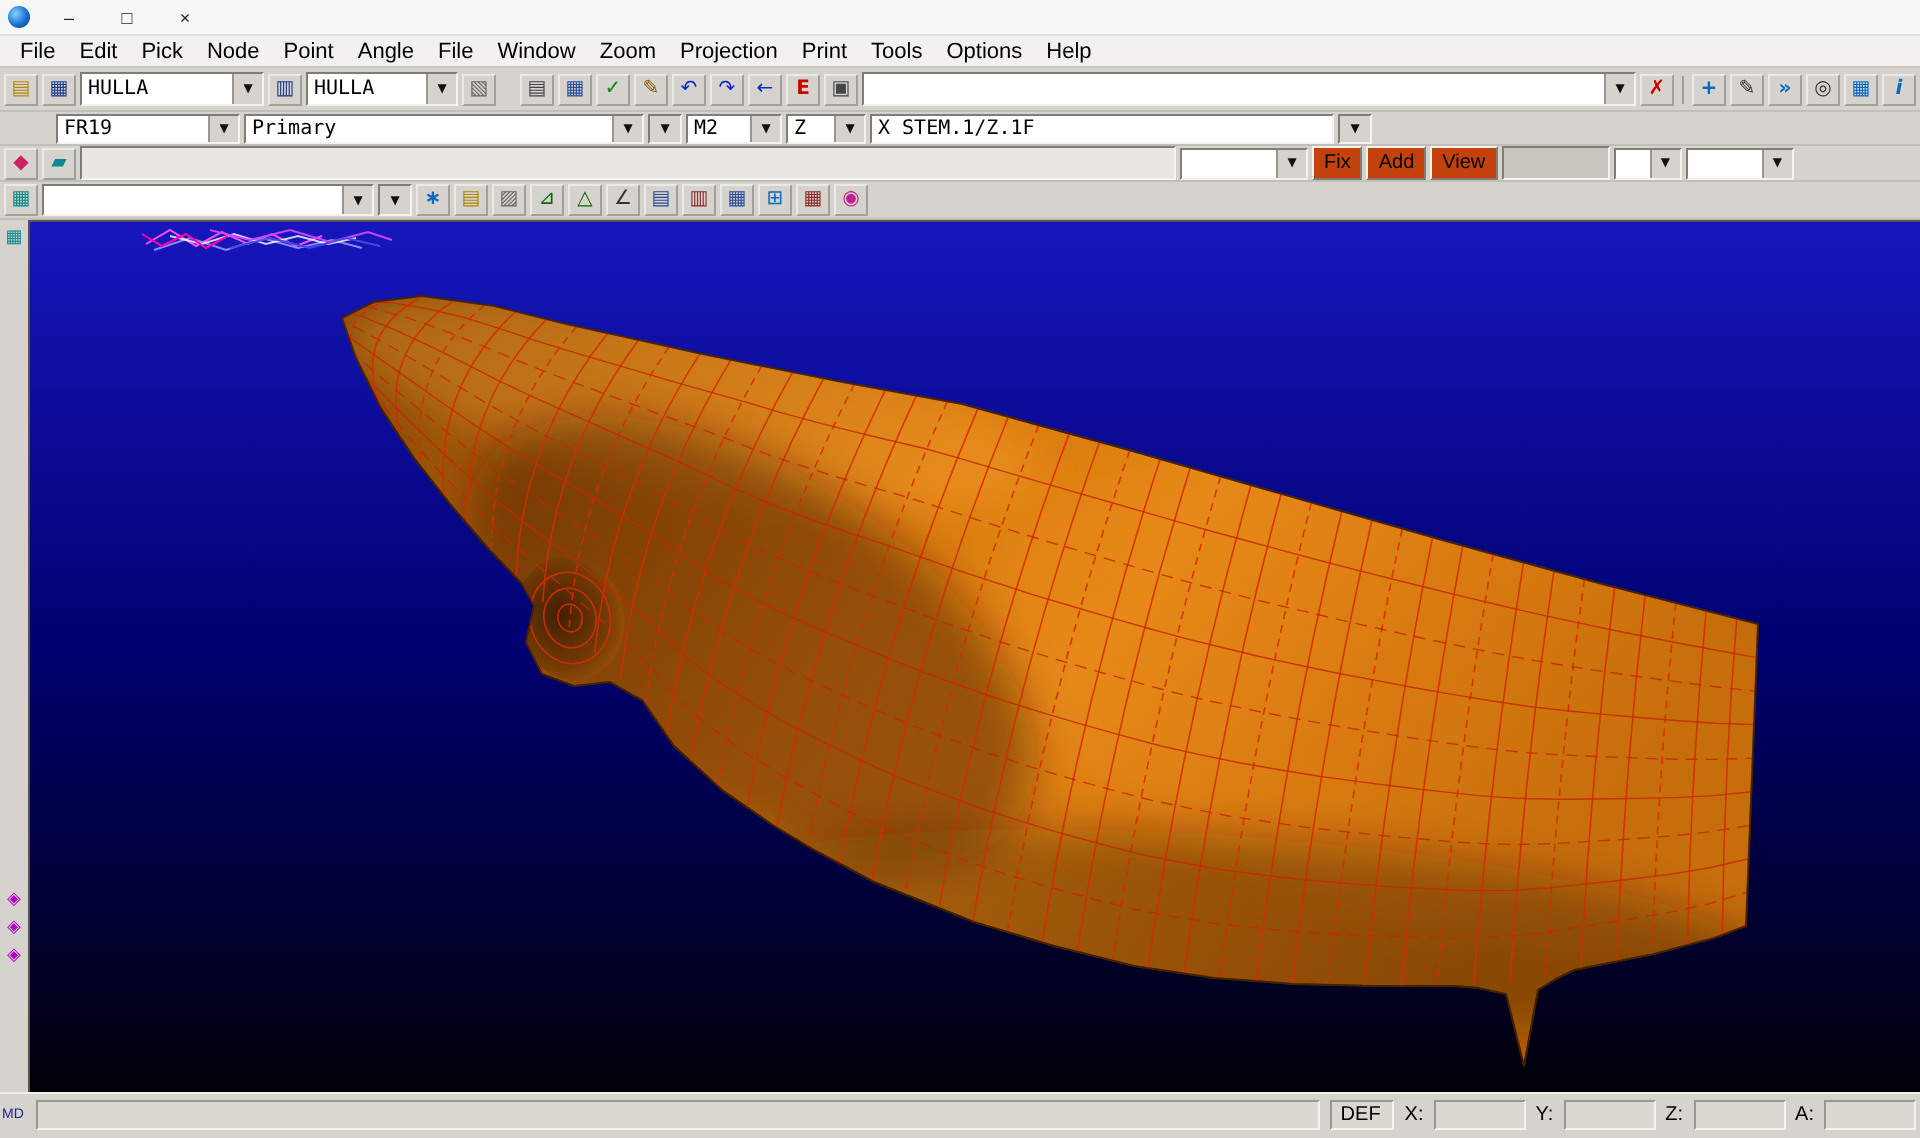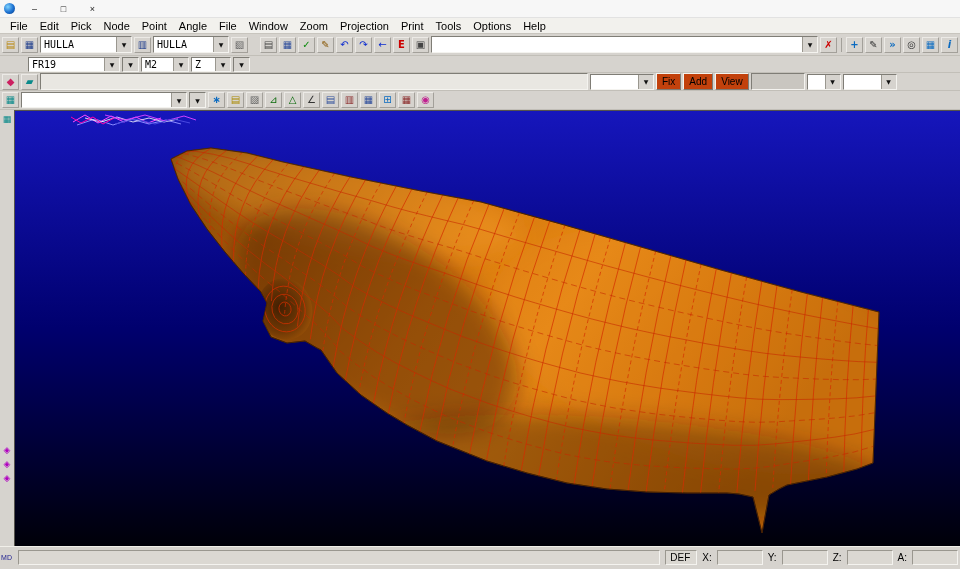--- a/index.html
+++ b/index.html
@@ -157,30 +157,37 @@
   <span class="tbtn" style="color:#333">◎</span>
   <span class="tbtn" style="color:#0a6ac0">▦</span>
   <span class="tbtn" style="color:#0a6ac0;font-weight:bold;font-style:italic">i</span>
 </div>
 
 <div class="tbrow row2" style="padding-left:28px">
   <span class="combo" style="width:92px;height:15px">
     <span class="txt">FR19</span>
     <span class="arr">▼</span>
   </span>
+  <span class="combo" style="width:200px;height:15px">
+    <span class="txt">Primary</span>
+    <span class="arr">▼</span>
+  </span>
   <span class="combo" style="width:17px;height:15px">
     <span class="arr" style="border-left:none;width:15px">▼</span>
   </span>
   <span class="combo" style="width:48px;height:15px">
     <span class="txt">M2</span>
     <span class="arr">▼</span>
   </span>
   <span class="combo" style="width:40px;height:15px">
     <span class="txt">Z</span>
     <span class="arr">▼</span>
+  </span>
+  <span class="combo" style="width:232px;height:15px">
+    <span class="txt">X STEM.1/Z.1F</span>
   </span>
   <span class="combo" style="width:17px;height:15px">
     <span class="arr" style="border-left:none;width:15px">▼</span>
   </span>
 </div>
 
 <div class="tbrow row3">
   <span class="tbtn" style="color:#cc2060">◆</span>
   <span class="tbtn" style="color:#0a8a8a">▰</span>
   <span class="sunken" style="width:548px"></span>

